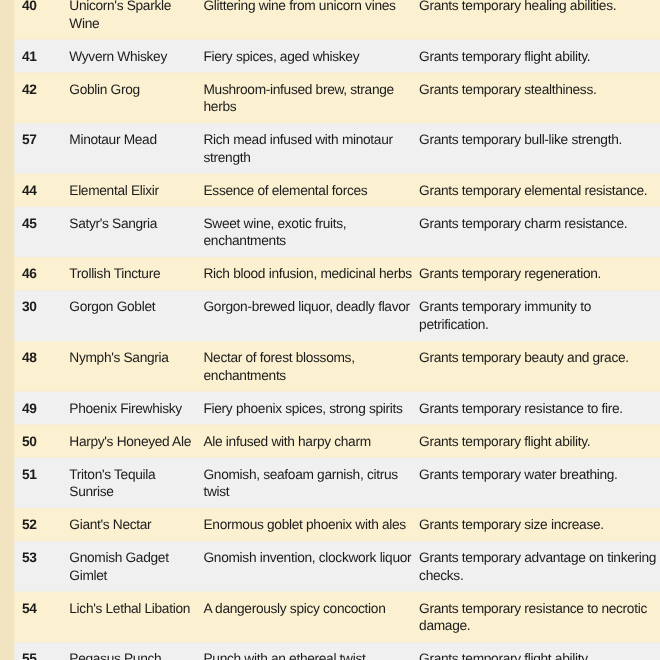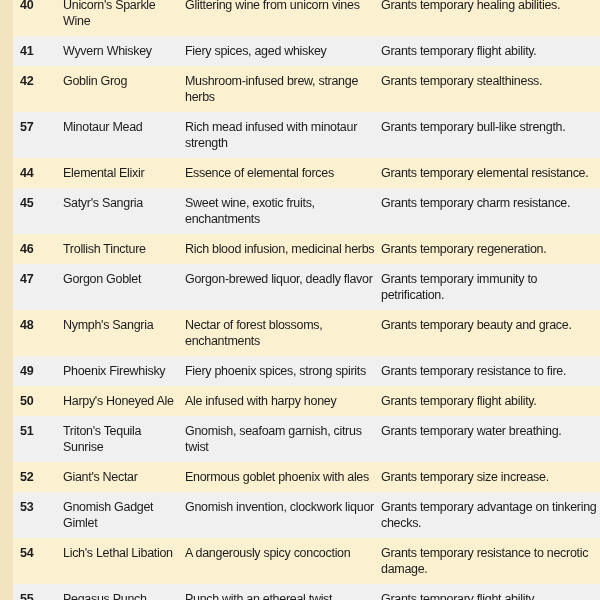--- a/index.html
+++ b/index.html
@@ -88,21 +88,21 @@
   </div>
 
   <div class="row">
     <div class="cell num">46</div>
     <div class="cell">Trollish Tincture</div>
     <div class="cell">Rich blood infusion, medicinal herbs</div>
     <div class="cell">Grants temporary regeneration.</div>
   </div>
 
   <div class="row">
-    <div class="cell num">47</div>
+    <div class="cell num">30</div>
     <div class="cell">Gorgon Goblet</div>
     <div class="cell">Gorgon-brewed liquor, deadly flavor</div>
     <div class="cell">Grants temporary immunity to
 petrification.</div>
   </div>
 
   <div class="row">
     <div class="cell num">48</div>
     <div class="cell">Nymph's Sangria</div>
     <div class="cell">Nectar of forest blossoms,
@@ -113,21 +113,21 @@
   <div class="row">
     <div class="cell num">49</div>
     <div class="cell">Phoenix Firewhisky</div>
     <div class="cell">Fiery phoenix spices, strong spirits</div>
     <div class="cell">Grants temporary resistance to fire.</div>
   </div>
 
   <div class="row">
     <div class="cell num">50</div>
     <div class="cell">Harpy's Honeyed Ale</div>
-    <div class="cell">Ale infused with harpy honey</div>
+    <div class="cell">Ale infused with harpy charm</div>
     <div class="cell">Grants temporary flight ability.</div>
   </div>
 
   <div class="row">
     <div class="cell num">51</div>
     <div class="cell">Triton's Tequila
 Sunrise</div>
     <div class="cell">Gnomish, seafoam garnish, citrus
 twist</div>
     <div class="cell">Grants temporary water breathing.</div>

